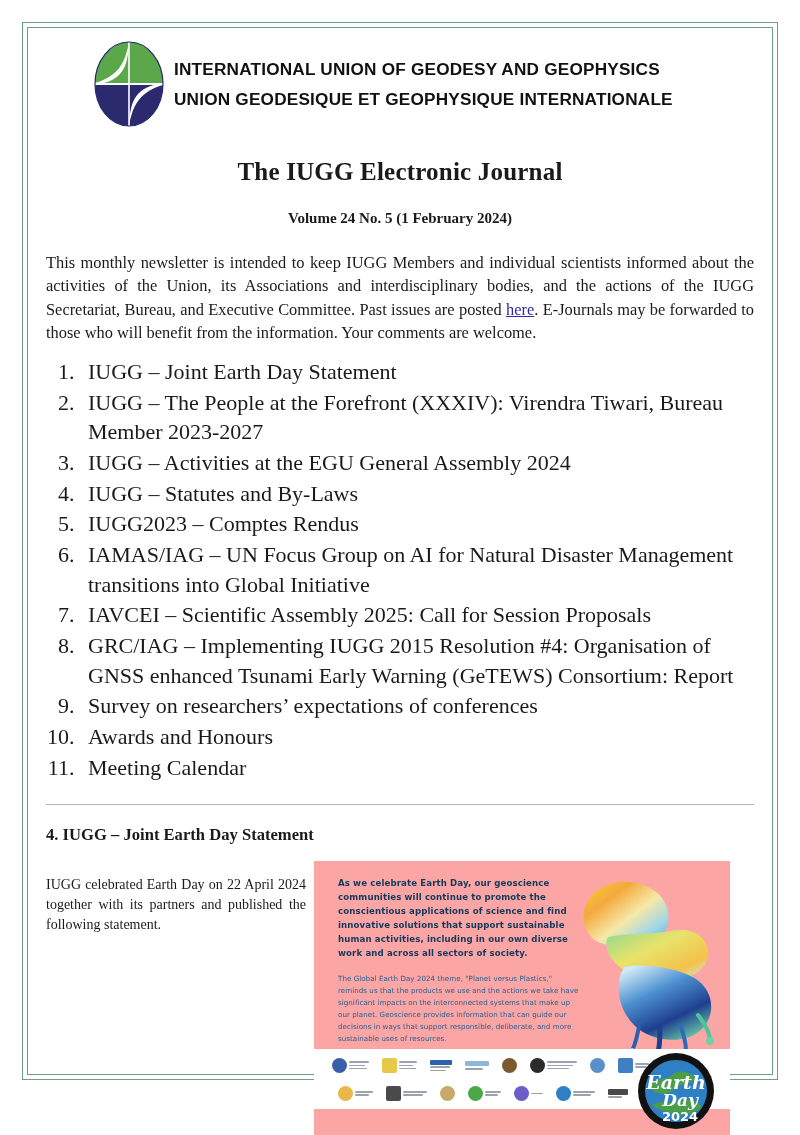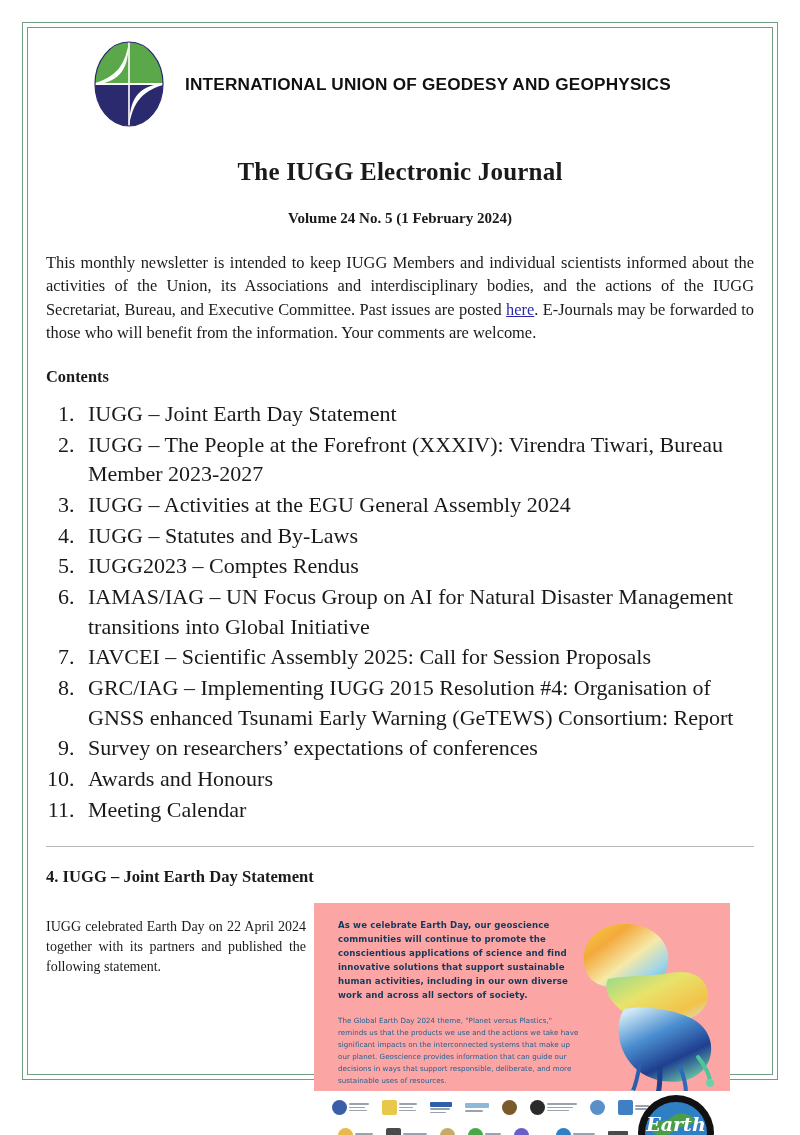--- a/index.html
+++ b/index.html
@@ -40,21 +40,21 @@
     left: 46px;
     top: 38px;
     width: 708px;
     box-sizing: border-box;
   }
 
   
   .masthead {
     display: flex;
     align-items: center;
-    gap: 19px;
+    gap: 8px;
     padding-left: 46px;
     margin-bottom: 10px;
   }
   .iugg-logo { width: 74px; height: 92px; flex: 0 0 auto; }
   .masthead-text {
     font-family: "Liberation Sans", "DejaVu Sans", sans-serif;
     font-weight: bold;
     font-size: 17.2px;
     letter-spacing: 0.2px;
     line-height: 1.75;
@@ -259,29 +259,29 @@
           <path d="M3 45 L71 45 L71 47 L3 47 Z" fill="#ffffff"></path>
           <path d="M36.2 4 L37.8 4 L37.8 88 L36.2 88 Z" fill="#ffffff"></path>
           <path d="M37 88 C 33 66, 26 54, 3 47 L 3 45 C 30 49, 36 62, 37 88 Z" fill="#ffffff" opacity="0"></path>
           <path d="M37 88 C 41 66, 48 54, 71 47 L 71 45 C 44 49, 38 62, 37 88 Z" fill="#ffffff"></path>
         </g>
         <ellipse cx="37" cy="46" rx="34" ry="42" fill="none" stroke="#2b2a6e" stroke-width="1.2"></ellipse>
       </svg>
     </div>
     <div class="masthead-text">
       <div>INTERNATIONAL UNION OF GEODESY AND GEOPHYSICS</div>
+      <div>UNION GEODESIQUE ET GEOPHYSIQUE INTERNATIONALE</div>
     </div>
   </div>
 
   <h1 class="journal-title">The IUGG Electronic Journal</h1>
   <div class="journal-volume">Volume 24 No. 5 (1 February 2024)</div>
 
   <p class="intro"><span>This monthly newsletter is intended to keep IUGG Members and individual scientists informed about the activities of the Union, its Associations and interdisciplinary bodies, and the actions of the IUGG Secretariat, Bureau, and Executive Committee. Past issues are posted </span><a class="doc-link" href="#">here</a><span>. E-Journals may be forwarded to those who will benefit from the information. Your comments are welcome.</span></p>
 
-  <div class="contents-heading">Contents</div>
   <ol class="contents-list">
     <li>IUGG – Joint Earth Day Statement</li>
     <li>IUGG – The People at the Forefront (XXXIV): Virendra Tiwari, Bureau Member 2023-2027</li>
     <li>IUGG – Activities at the EGU General Assembly 2024</li>
     <li>IUGG – Statutes and By-Laws</li>
     <li>IUGG2023 – Comptes Rendus</li>
     <li>IAMAS/IAG – UN Focus Group on AI for Natural Disaster Management transitions into Global Initiative</li>
     <li>IAVCEI – Scientific Assembly 2025: Call for Session Proposals</li>
     <li>GRC/IAG – Implementing IUGG 2015 Resolution #4: Organisation of  GNSS enhanced Tsunami Early Warning (GeTEWS) Consortium: Report</li>
     <li>Survey on researchers’ expectations of conferences</li>

